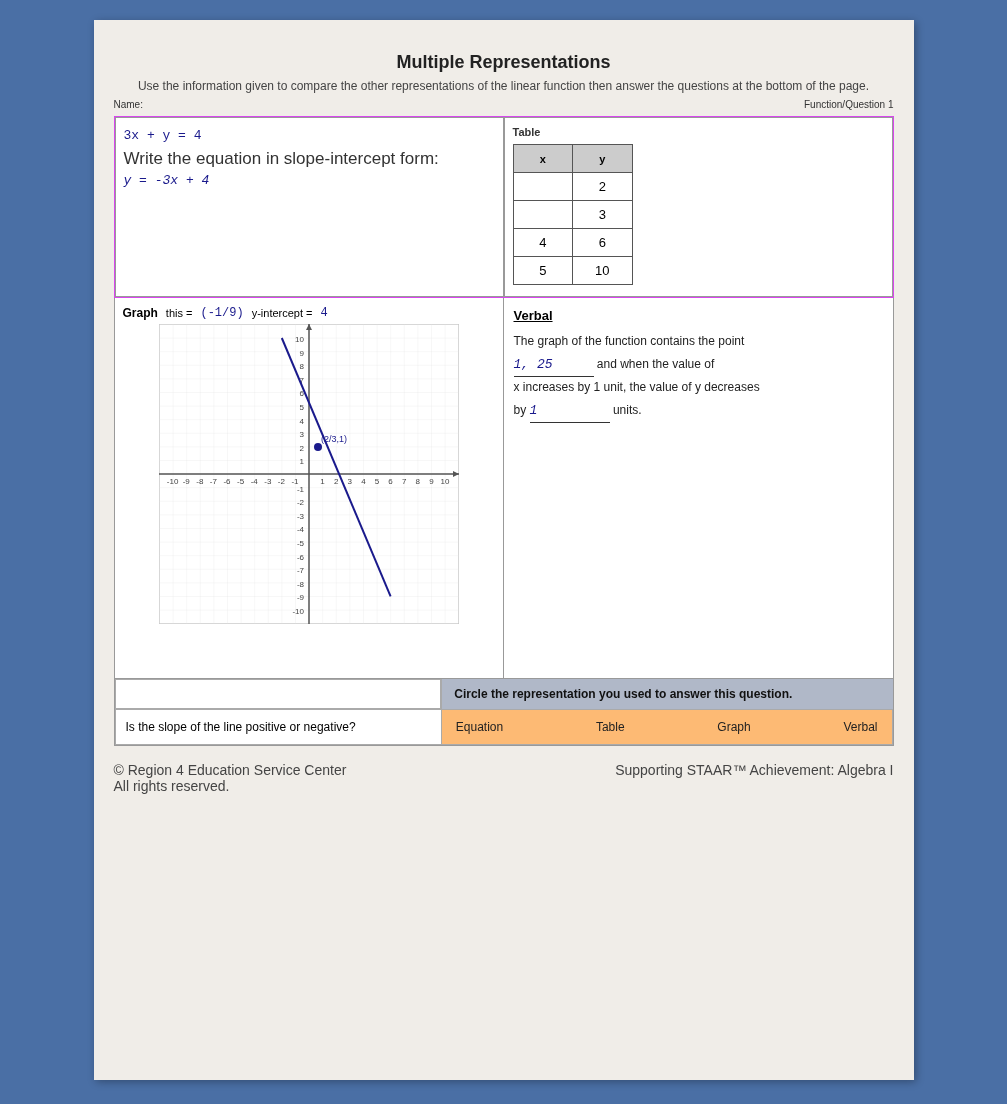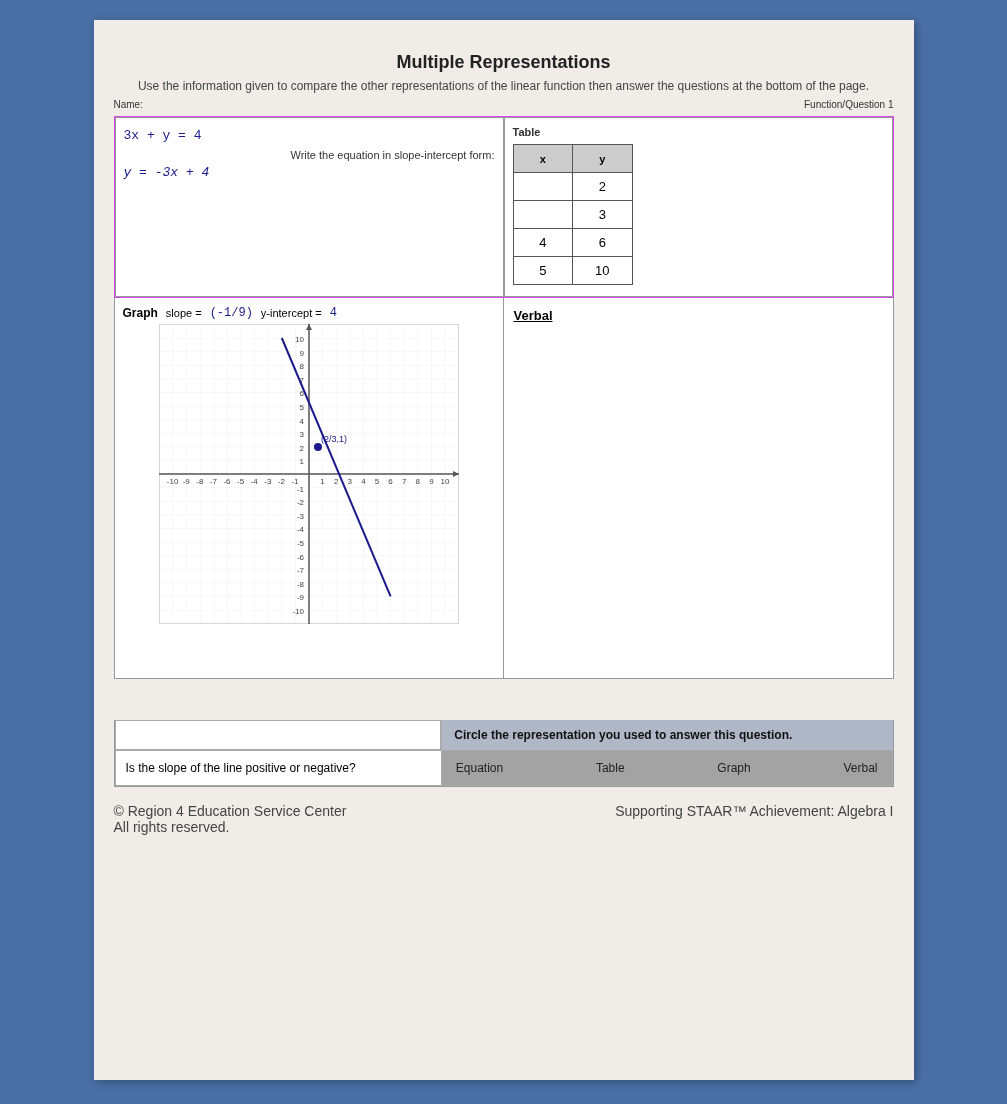--- a/index.html
+++ b/index.html
@@ -127,22 +127,21 @@
     .underline-fill {
       display: inline-block;
       border-bottom: 1px solid #333;
       min-width: 80px;
       font-style: italic;
     }
     
     .questions-section {
       border: 1px solid #999;
       border-top: none;
-      background: #a3a3a3;
-      margin-top: 41px;
+      background: #fdba74;
     }
     .circle-instruction {
       background: #b0b8c8;
       padding: 8px 12px;
       font-size: 12px;
       font-weight: bold;
       color: #111;
       display: flex;
       align-items: center;
     }
@@ -184,24 +183,23 @@
       color: #1a1a8c;
     }
     .equation-line {
       margin: 2px 0 4px 0;
     }
     .slope-intercept {
       margin: 4px 0 8px 0;
       font-style: italic;
     }
     .write-label {
-      font-size: 11px;
+      font-size: 17px;
       color: #333;
       margin: 6px 0 2px 0;
-      text-align: right;
     }
   </style>
 </head>
 <body>
 
 <div class="page">
 
   <div class="page-header">
     <div class="page-header title">Multiple Representations</div>
     <div class="page-header subtitle" style="font-size:12px; color:#444; margin-top:2px;">Use the information given to compare the other representations of the linear function then answer the questions at the bottom of the page.</div>
@@ -249,21 +247,21 @@
         </tbody>
       </table>
     </div>
   </div>
 
   <div class="bottom-grid">
 
     <div class="bottom-left">
       <div class="graph-label-row">
         <span style="font-weight:bold; font-size:12px;">Graph</span>
-        <span style="font-size:11px;">slope =</span>
+        <span style="font-size:11px;">this =</span>
         <span class="handwritten" style="font-size:12px;">(-1/9)</span>
         <span style="font-size:11px;">y-intercept =</span>
         <span class="handwritten" style="font-size:12px;">4</span>
       </div>
 
       <svg class="graph-canvas" viewBox="0 0 300 300" xmlns="http://www.w3.org/2000/svg">
 
         <rect width="300" height="300" fill="#fff" stroke="#aaa"></rect>
 
         <defs>
@@ -327,20 +325,32 @@
 
         <line x1="122.8" y1="14" x2="231.6" y2="272.4" stroke="#1a1a8c" stroke-width="2"></line>
 
         <circle cx="159" cy="123" r="4" fill="#1a1a8c"></circle>
         <text x="162" y="118" font-size="9" fill="#1a1a8c">(2/3,1)</text>
       </svg>
     </div>
 
     <div class="bottom-right">
       <div class="verbal-title">Verbal</div>
+      <div class="verbal-text">
+        <span>The graph of the function contains the point</span>
+        <br>
+        <span class="underline-fill handwritten">1, 25</span>
+        <span>and when the value of</span>
+        <br>
+        <span>x increases by 1 unit, the value of y decreases</span>
+        <br>
+        <span>by</span>
+        <span class="underline-fill handwritten">1</span>
+        <span>units.</span>
+      </div>
     </div>
   </div>
 
   <div class="questions-section">
 
     <div style="display:flex;">
       <div style="width:42%; border:1px solid #aaa; background:#fff;"></div>
       <div class="circle-instruction" style="flex:1; border-left:1px solid #aaa;">
         <span>Circle the representation you used to answer</span>&nbsp;<span>this question.</span>
       </div>

